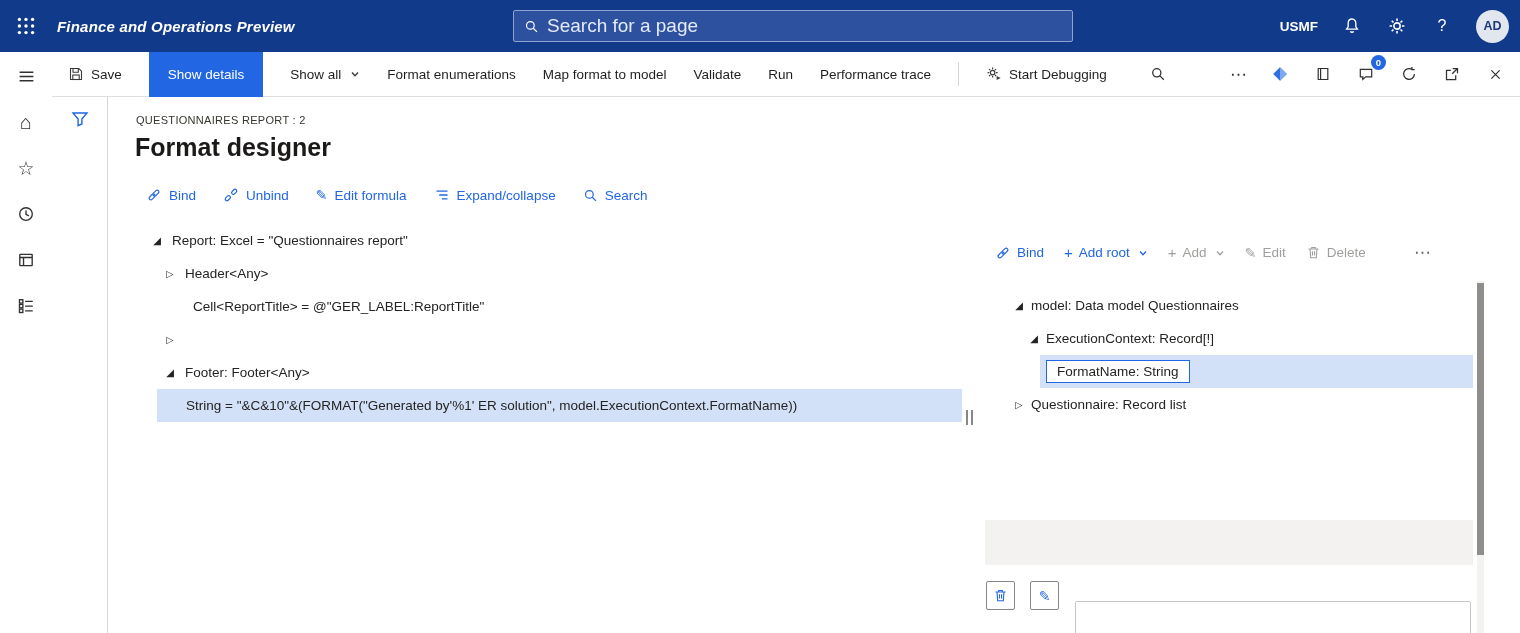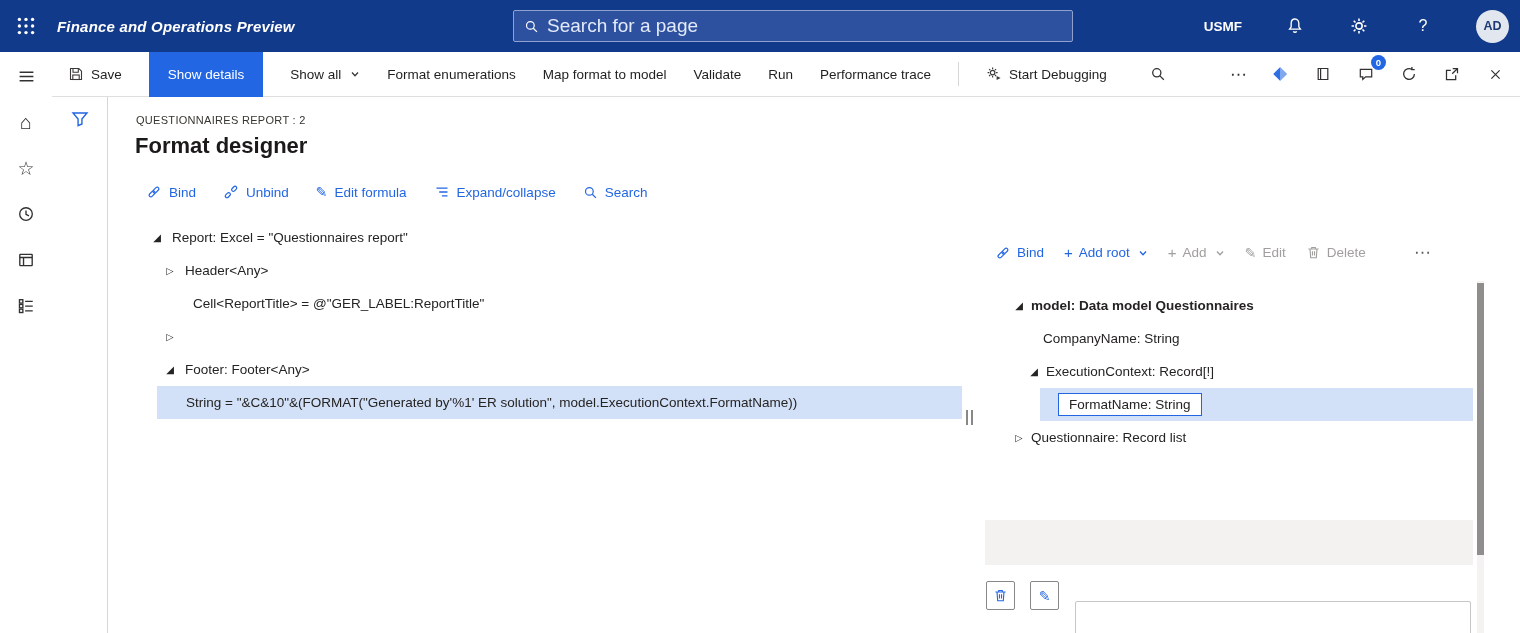--- a/index.html
+++ b/index.html
@@ -17,21 +17,21 @@
   
   .topbar{position:absolute;top:0;left:0;width:100%;height:52px;background:var(--navy);
           display:flex;align-items:center;color:#fff;}
   .waffle{width:52px;height:52px;display:flex;align-items:center;justify-content:center;
           background:none;border:none;color:#fff;cursor:pointer;}
   .app-title{font-size:15px;font-weight:700;margin-left:5px;letter-spacing:.2px;white-space:nowrap;font-style:italic;}
   .top-search{position:absolute;left:513px;top:10px;width:560px;height:32px;background:#2d519e;
           border:1px solid #8fa2cf;border-radius:2px;display:flex;align-items:center;padding:0 10px;gap:8px;}
   .top-search input{background:transparent;border:none;outline:none;color:#fff;font-size:19px;width:100%;font-family:inherit;}
   .top-search input::placeholder{color:#e4eafa;opacity:1;}
-  .top-right{position:absolute;right:11px;top:0;height:52px;display:flex;align-items:center;gap:42px;}
+  .top-right{position:absolute;right:11px;top:0;height:52px;display:flex;align-items:center;gap:23px;}
   .company{font-size:13.5px;font-weight:700;}
   .tb-icon{display:flex;align-items:center;justify-content:center;width:22px;height:22px;color:#fff;
            background:none;border:none;cursor:pointer;}
   .question{font-size:16px;}
   .avatar{width:33px;height:33px;border-radius:50%;background:#e2e6ee;color:#1d3a77;font-size:12.5px;
           font-weight:700;display:flex;align-items:center;justify-content:center;cursor:pointer;border:none;}
 
   
   .left-strip{position:absolute;top:52px;left:0;width:52px;bottom:0;background:#fff;display:flex;
           flex-direction:column;align-items:center;padding-top:14px;gap:26px;}
@@ -58,21 +58,21 @@
   .more-dots{font-size:17px;color:#323130;letter-spacing:1px;background:none;border:none;cursor:pointer;line-height:1;}
 
   
   .filter-gutter{position:absolute;top:97px;left:52px;width:56px;bottom:0;background:#fff;
           border-right:1px solid #d8d6d4;display:flex;justify-content:center;align-items:flex-start;padding-top:13px;}
   .funnel-btn{background:none;border:none;cursor:pointer;display:flex;color:var(--accent);}
 
   
   .main{position:absolute;top:97px;left:109px;width:870px;bottom:0;background:#fff;}
   .caption{margin:17px 0 0 27px;font-size:11px;color:#37352f;letter-spacing:.3px;}
-  .page-title{margin:7px 0 0 26px;font-size:22px;font-weight:700;color:#1b1a19;}
+  .page-title{margin:7px 0 0 26px;font-size:25px;font-weight:700;color:#1b1a19;}
   .designer-toolbar{margin:25px 0 0 37px;display:flex;align-items:center;gap:27px;font-size:13.5px;}
   .link-item{display:flex;align-items:center;gap:7px;color:var(--accent);background:none;border:none;
           font:inherit;cursor:pointer;}
   .glyph{line-height:1;}
   .pencil{font-size:14px;}
   .tree{margin-top:21px;font-size:13.5px;color:#252423;}
   .t-row{height:33px;display:flex;align-items:center;cursor:default;}
   .t-caret{flex:none;width:14px;text-align:center;font-size:10px;color:#252423;cursor:pointer;line-height:1;}
   .t-caret.closed{font-size:9.5px;}
   .t-label{margin-left:8px;white-space:nowrap;}
@@ -95,27 +95,27 @@
           color:var(--accent);white-space:nowrap;}
   .pt-item.disabled{color:#a19f9d;cursor:default;}
   .plus{font-size:15px;line-height:1;}
   .pt-more{margin-left:auto;}
   .pt-more .more-dots{color:#605e5c;}
   .model-tree{position:absolute;top:192px;left:0;right:47px;color:#252423;}
   .m-row{height:33px;display:flex;align-items:center;cursor:default;}
   .m-caret{flex:none;width:12px;text-align:center;font-size:10px;line-height:1;cursor:pointer;}
   .m-caret.closed{font-size:9.5px;}
   .m-label{margin-left:6px;white-space:nowrap;}
-  .m-row.bold .m-label{font-weight:700;}
+  .m-row.bold .m-label{font-weight:400;}
   .m-0{padding-left:28px;}
   .m-1{padding-left:43px;}
   .m-leaf1{padding-left:58px;}
   .m-leaf1 .m-label{margin-left:0;}
   .m-sel{margin-left:55px;background:var(--sel);}
-  .sel-box{margin-left:18px;border:1px solid var(--accent);background:#fff;padding:3px 10px;white-space:nowrap;}
+  .sel-box{margin-left:6px;border:1px solid var(--accent);background:#fff;padding:3px 10px;white-space:nowrap;}
   .v-scrollbar{position:absolute;top:184px;bottom:0;right:36px;width:7px;background:#f4f3f2;}
   .v-thumb{position:absolute;top:2px;left:0;width:7px;height:272px;background:#8f8e8d;cursor:pointer;}
   .gray-block{position:absolute;top:423px;left:0;right:47px;height:45px;background:#f3f2f1;}
   .detail-actions{position:absolute;top:484px;left:1px;display:flex;gap:15px;}
   .icon-btn{width:29px;height:29px;border:1px solid #8a8886;background:#fff;border-radius:2px;
           display:flex;align-items:center;justify-content:center;color:var(--accent);cursor:pointer;font-size:14px;}
   .enabled-label{position:absolute;top:511px;left:90px;font-size:12px;color:#323130;}
   .enabled-field{position:absolute;top:504px;left:90px;width:396px;height:60px;border:1px solid #c8c6c4;
           background:#fff;border-radius:2px;}
 </style>
@@ -419,23 +419,20 @@
       <span class="pt-more">
         <button class="more-dots">⋯</button>
       </span>
     </div>
 
     <div class="model-tree">
       <div class="m-row m-0 bold">
         <span class="m-caret">◢</span>
         <span class="m-label">model: Data model Questionnaires</span>
       </div>
-      <div class="m-row m-leaf1">
-        <span class="m-label">CompanyName: String</span>
-      </div>
       <div class="m-row m-1">
         <span class="m-caret">◢</span>
         <span class="m-label">ExecutionContext: Record[!]</span>
       </div>
       <div class="m-row m-sel">
         <span class="sel-box">FormatName: String</span>
       </div>
       <div class="m-row m-0">
         <span class="m-caret closed">▷</span>
         <span class="m-label">Questionnaire: Record list</span>

